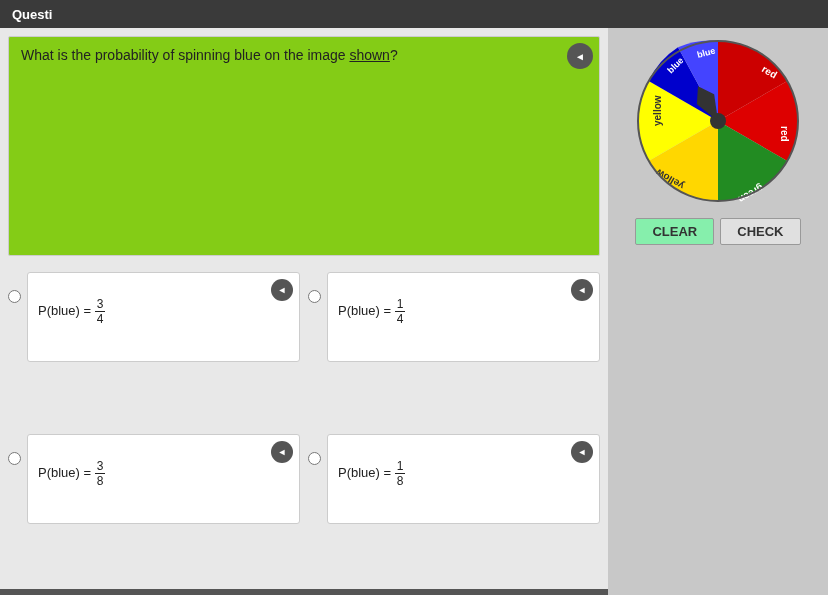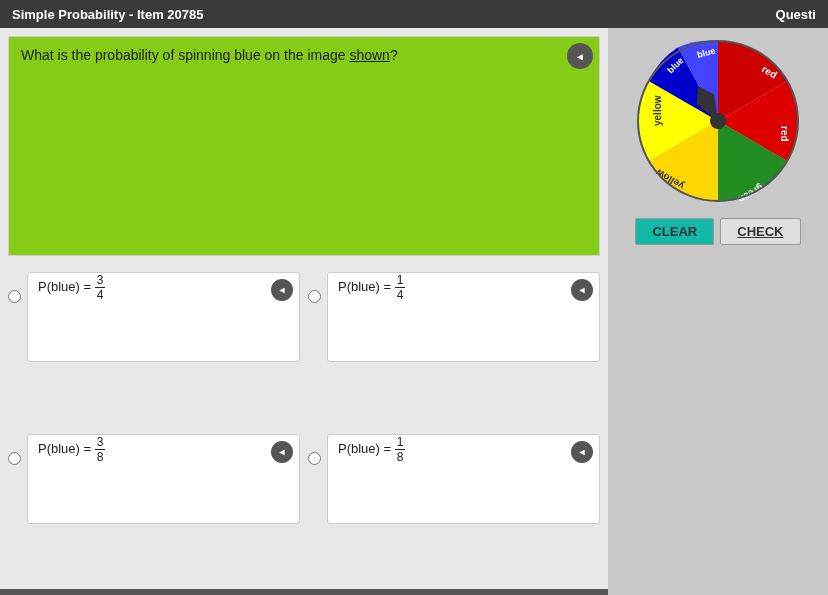--- a/index.html
+++ b/index.html
@@ -80,21 +80,21 @@
       margin-top: 18px;
       cursor: pointer;
     }
 
     .answer-card {
       flex: 1;
       background: white;
       border: 1px solid #ccc;
       border-radius: 3px;
       min-height: 90px;
-      padding: 0 10px;
+      padding: 24px 10px;
       position: relative;
     }
 
     .answer-text {
       font-size: 13px;
       color: #222;
     }
 
     .fraction {
       display: inline-flex;
@@ -151,28 +151,27 @@
     .btn-clear, .btn-check {
       padding: 5px 16px;
       font-size: 13px;
       font-weight: bold;
       border: 1px solid #999;
       cursor: pointer;
       border-radius: 2px;
     }
 
     .btn-clear {
-      background: #14b8a6;
+      background: #86efac;
       color: #333;
     }
 
     .btn-check {
       background: #e0e0e0;
       color: #333;
-      text-decoration: underline;
     }
 
     
     .bottom-bar {
       position: absolute;
       bottom: 0;
       left: 0;
       width: 608px;
       height: 6px;
       background: #555;
@@ -218,21 +217,20 @@
       gap: 6px;
       margin-top: 12px;
       width: 100%;
       justify-content: center;
     }
   </style>
 </head>
 <body>
 
 <div class="top-bar">
-  <span>Simple Probability - Item 20785</span>
   <span>Questi</span>
 </div>
 
 <div class="main-content">
 
   <div class="left-panel">
 
     <div class="question-area">
       <button class="speaker-btn"></button>
       <p class="question-text">

